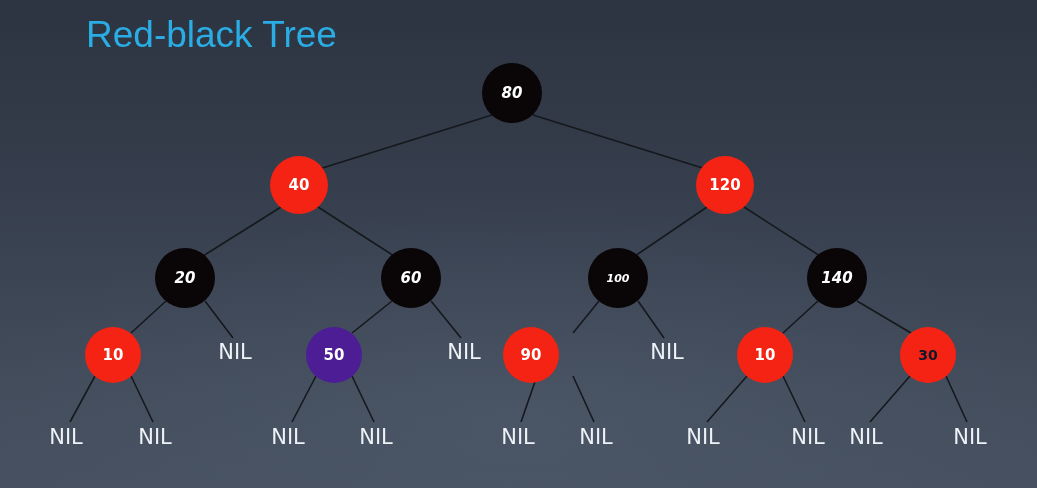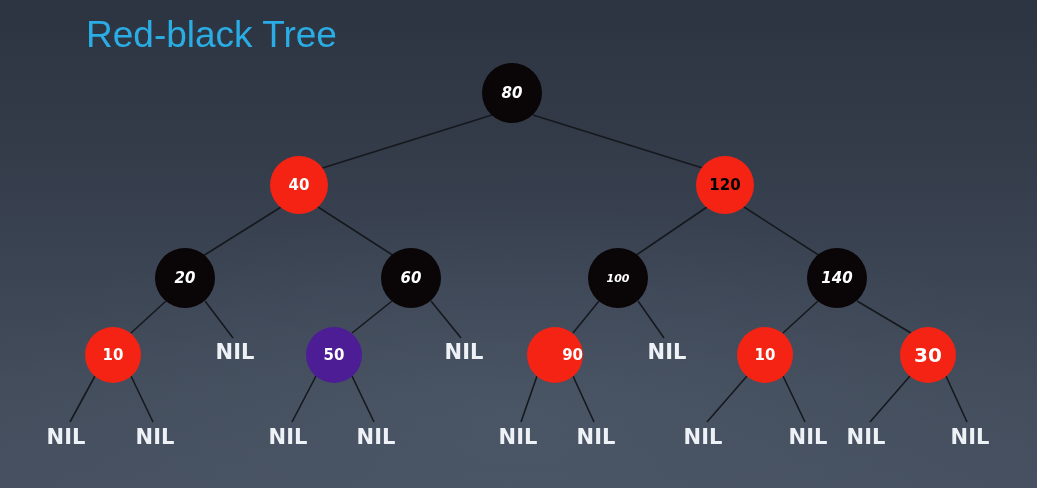--- a/index.html
+++ b/index.html
@@ -39,21 +39,21 @@
     font-weight:700;
     line-height:1;
     user-select:none;
   }
   .node.black { background:#0a0506;font-style:italic; }
   .node.red   { background:#f42314; }
   .nil {
     position:absolute;
     color:#eef2f6;
     font-size:21px;
-    font-weight:700;
+    font-weight:400;
     white-space:nowrap;
     transform:translate(-50%,-50%);
     user-select:none;
   }
 </style>
 </head>
 <body>
 
 <div class="bg-sheen"></div>
 
@@ -86,48 +86,48 @@
     <line x1="946" y1="376" x2="967" y2="422" stroke="#15181d" stroke-width="1.6"></line>
   </svg>
 
 <div id="nodes-layer">
     <div class="node black" style="left: 482px; top: 63px; width: 60px; height: 60px; font-size: 15px; background: rgb(10, 5, 6); color: rgb(255, 255, 255);">
       <span>80</span>
     </div>
     <div class="node red" style="left: 270px; top: 156px; width: 58px; height: 58px; font-size: 15px; background: rgb(244, 35, 20); color: #ffffff;">
       <span>40</span>
     </div>
-    <div class="node red" style="left: 696px; top: 156px; width: 58px; height: 58px; font-size: 15px; background: rgb(244, 35, 20); color: #000000;">
+    <div class="node red" style="left: 696px; top: 156px; width: 58px; height: 58px; font-size: 15px; background: rgb(244, 35, 20); color: #ffffff;">
       <span>120</span>
     </div>
     <div class="node black" style="left: 155px; top: 248px; width: 60px; height: 60px; font-size: 15px; background: rgb(10, 5, 6); color: rgb(255, 255, 255);">
       <span>20</span>
     </div>
     <div class="node black" style="left: 381px; top: 248px; width: 60px; height: 60px; font-size: 15px; background: rgb(10, 5, 6); color: rgb(255, 255, 255);">
       <span>60</span>
     </div>
     <div class="node black" style="left: 588px; top: 248px; width: 60px; height: 60px; font-size: 11px; background: rgb(10, 5, 6); color: rgb(255, 255, 255);">
       <span>100</span>
     </div>
     <div class="node black" style="left: 807px; top: 248px; width: 60px; height: 60px; font-size: 15px; background: rgb(10, 5, 6); color: rgb(255, 255, 255);">
       <span>140</span>
     </div>
     <div class="node red" style="left: 85px; top: 327px; width: 56px; height: 56px; font-size: 15px; background: rgb(244, 35, 20); color: rgb(255, 255, 255);">
       <span>10</span>
     </div>
     <div class="node red" style="left: 306px; top: 327px; width: 56px; height: 56px; font-size: 15px; background: #4c1d95; color: rgb(255, 255, 255);">
       <span>50</span>
     </div>
-    <div class="node red" style="left: 527px; top: 327px; width: 56px; height: 56px; font-size: 15px; background: rgb(244, 35, 20); color: rgb(255, 255, 255); justify-content: flex-end;">
+    <div class="node red" style="left: 503px; top: 327px; width: 56px; height: 56px; font-size: 15px; background: rgb(244, 35, 20); color: rgb(255, 255, 255);">
       <span>90</span>
     </div>
     <div class="node red" style="left: 737px; top: 327px; width: 56px; height: 56px; font-size: 15px; background: rgb(244, 35, 20); color: rgb(255, 255, 255);">
       <span>10</span>
     </div>
-    <div class="node red" style="left: 900px; top: 327px; width: 56px; height: 56px; font-size: 20px; background: rgb(244, 35, 20); color: #ffffff;">
+    <div class="node red" style="left: 900px; top: 327px; width: 56px; height: 56px; font-size: 14px; background: rgb(244, 35, 20); color: #0f172a;">
       <span>30</span>
     </div>
   </div>
 <div id="nils-layer">
     <div class="nil" style="left: 235px; top: 352px; color: rgb(238, 242, 246);">NIL</div>
     <div class="nil" style="left: 464px; top: 352px; color: rgb(238, 242, 246);">NIL</div>
     <div class="nil" style="left: 667px; top: 352px; color: rgb(238, 242, 246);">NIL</div>
     <div class="nil" style="left: 66px; top: 437px; color: rgb(238, 242, 246);">NIL</div>
     <div class="nil" style="left: 155px; top: 437px; color: rgb(238, 242, 246);">NIL</div>
     <div class="nil" style="left: 288px; top: 437px; color: rgb(238, 242, 246);">NIL</div>

